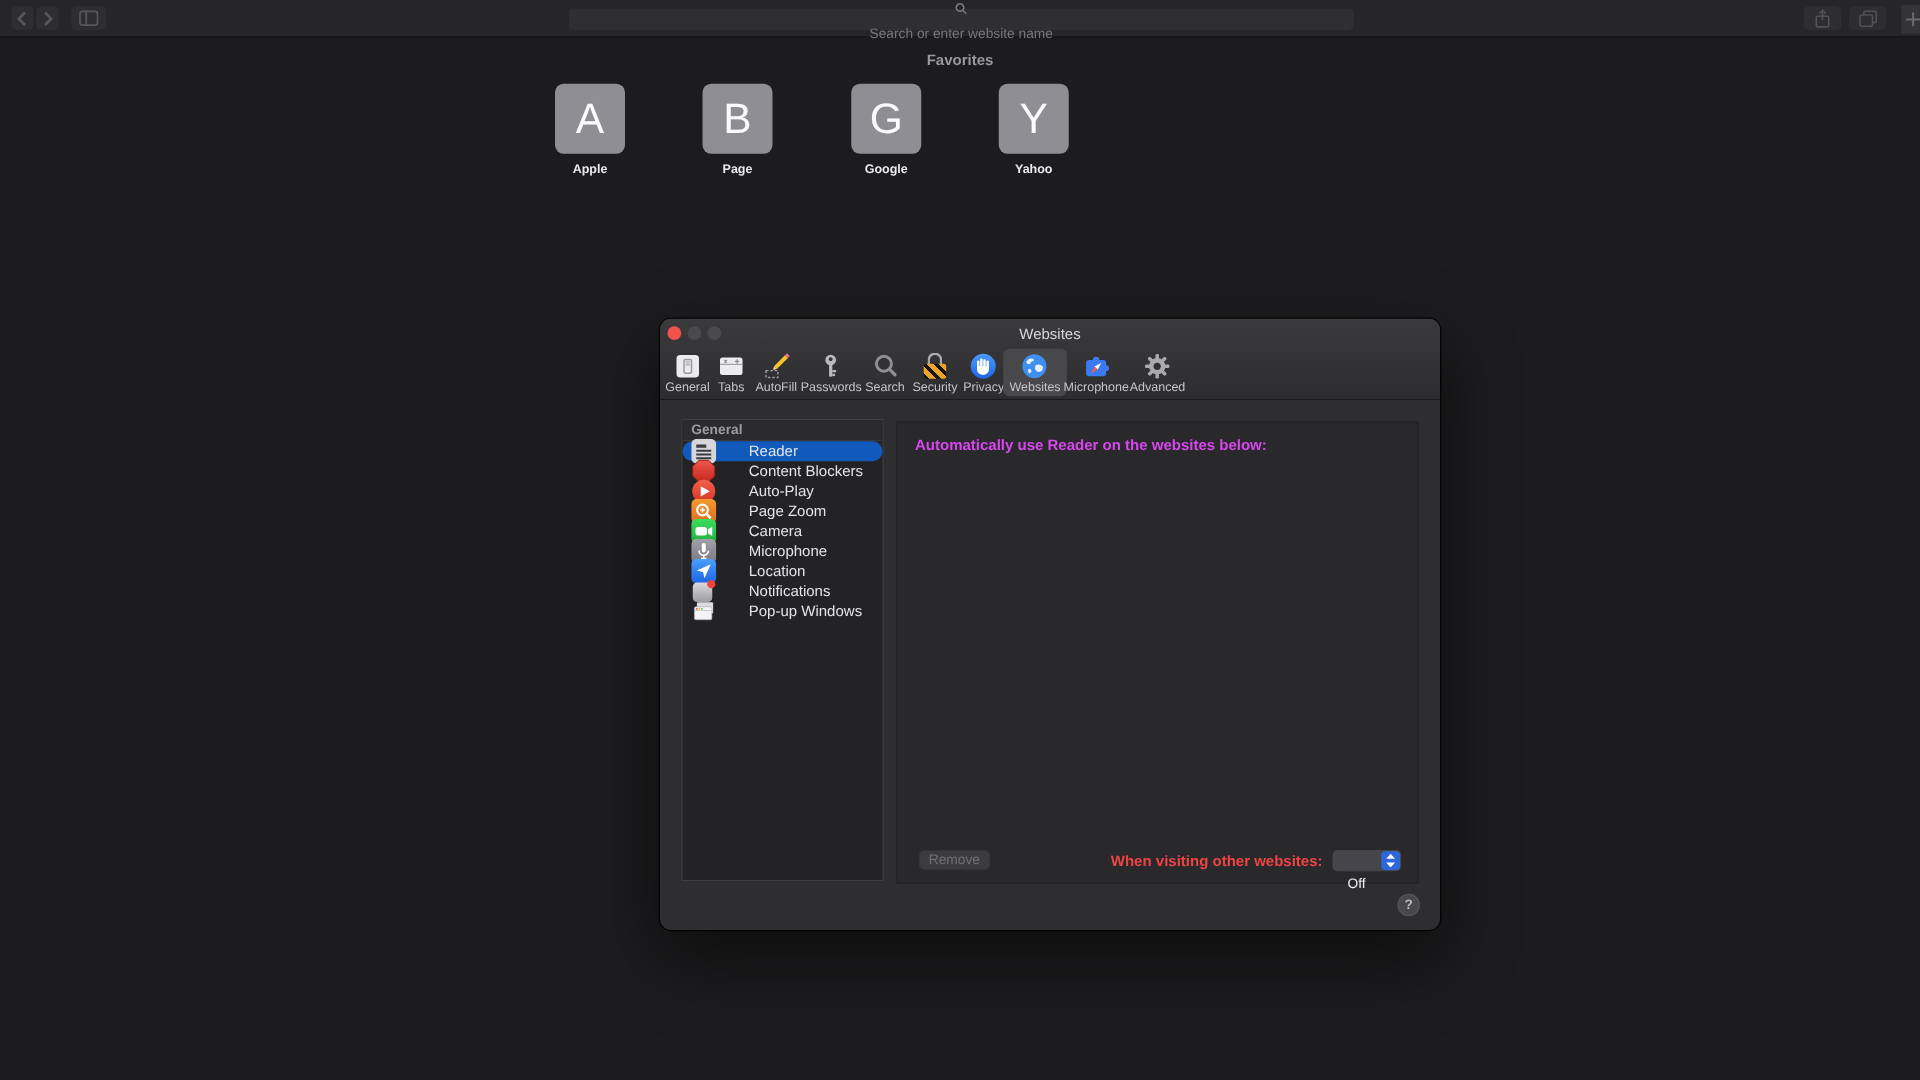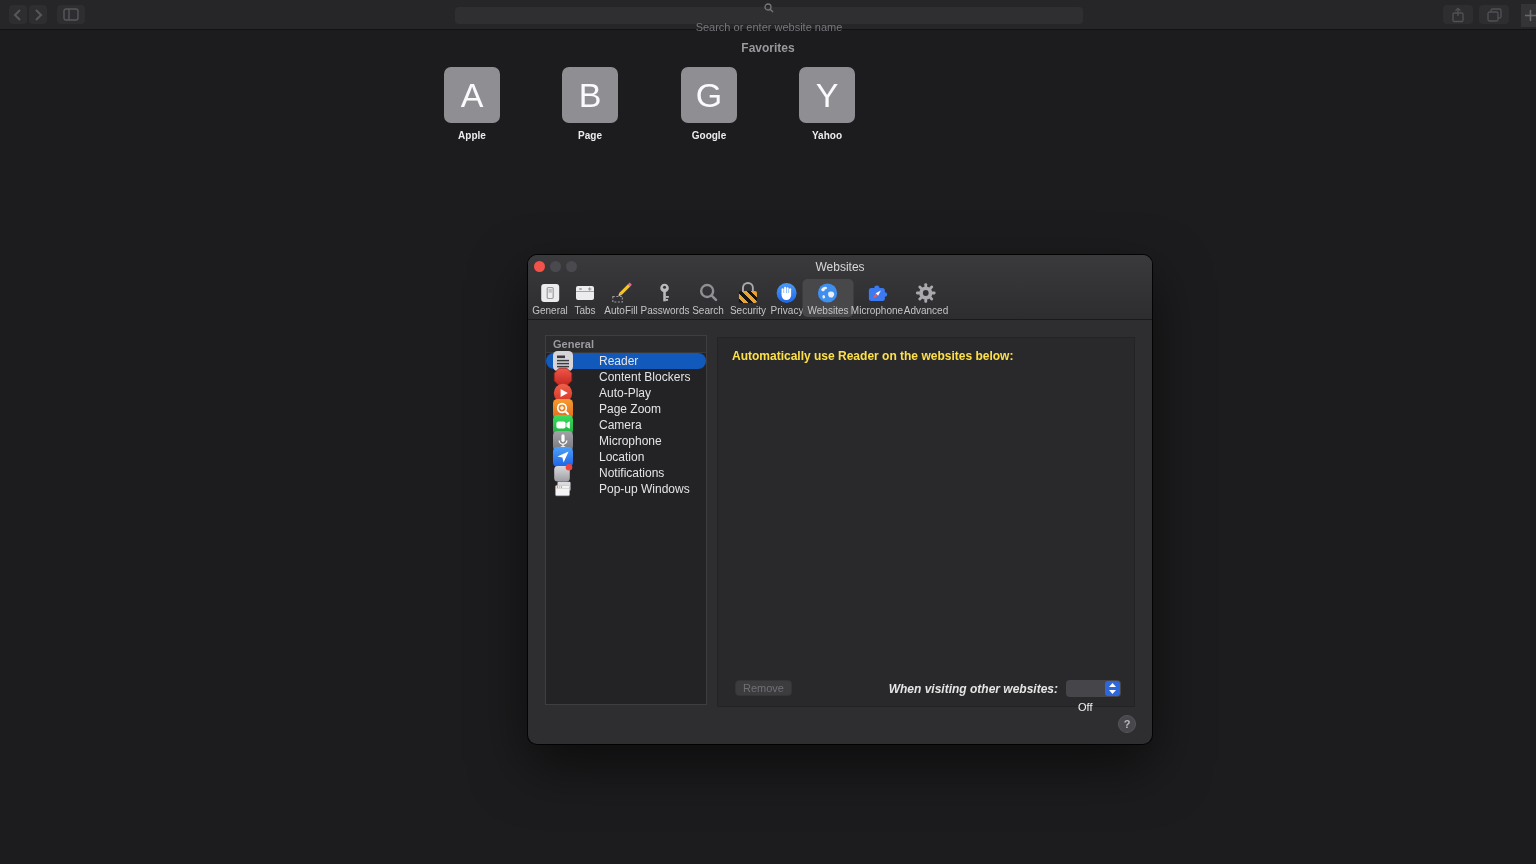--- a/index.html
+++ b/index.html
@@ -96,35 +96,35 @@
   }
   .side-row.selected { background:#1259bc; }
   .side-row .slabel { font-size:12px; color:#e4e4e6; white-space:nowrap; }
   .side-row svg { display:block; }
 
   .reader-pane {
     position:absolute; left:189px; top:82px; width:418px; height:370px;
     background:#29292c; border:1px solid #232325;
   }
   .pane-heading {
-    position:absolute; left:14px; top:11px; font-size:12px; font-weight:700; color:#fde047;
+    position:absolute; left:14px; top:11px; font-size:12px; font-weight:700; color:#d946ef;
   }
   .website-list {
     position:absolute; left:14px; top:34px; width:389px; height:295px;
     background:#1d1d20; border:1px solid #525255;
     display:flex; align-items:center; justify-content:center;
   }
   .empty-msg { font-size:13px; color:#58585d; }
   .remove-btn {
     position:absolute; left:17px; top:342px; width:57px; height:16px;
     background:#3c3c3f; border-radius:4px; border:1px solid #343437;
     font-size:11px; color:#707075; text-align:center; line-height:14px;
   }
   .footer-label {
-    position:absolute; right:76px; top:344px; font-size:12px; font-weight:600; color:#e5e5e5; white-space:nowrap;font-style:italic;
+    position:absolute; right:76px; top:344px; font-size:12px; font-weight:600; color:#ef4444; white-space:nowrap;
   }
   .dropdown {
     position:absolute; right:13px; top:342px; width:55px; height:17px;
     background:#46464a; border-radius:4px; display:flex; align-items:center;
   }
   .dropdown .dval { flex:1; font-size:11px; color:#f2f2f4; padding-left:12px;margin-top:36px; }
   .dropdown .stepper {
     width:15px; height:15px; margin-right:1px; border-radius:3px;
     background:#2e67d9; display:flex; flex-direction:column;
     align-items:center; justify-content:center; gap:1px;

